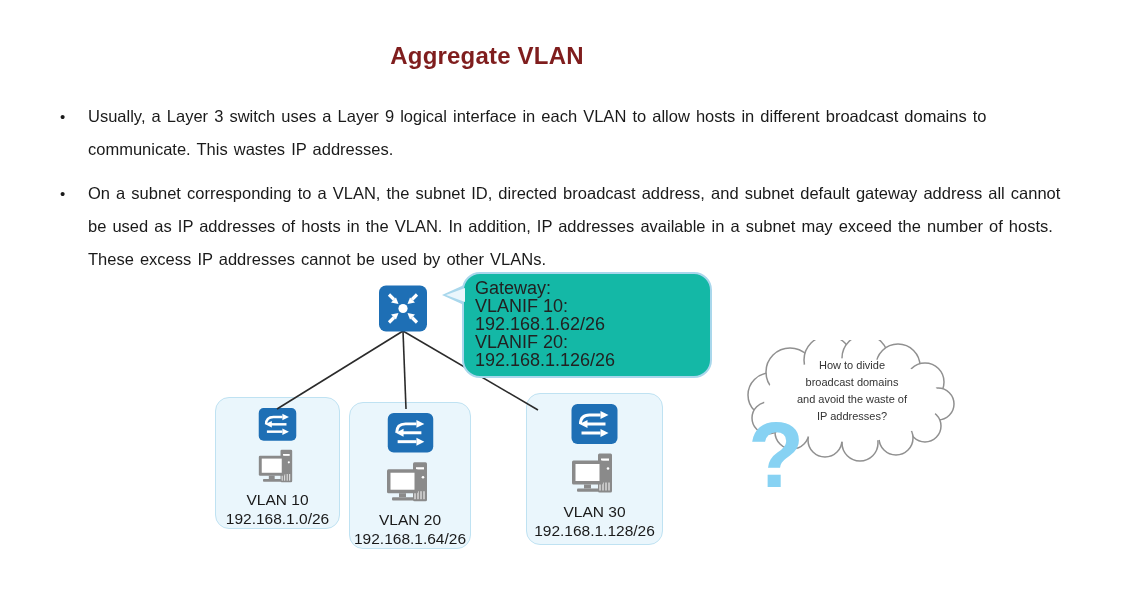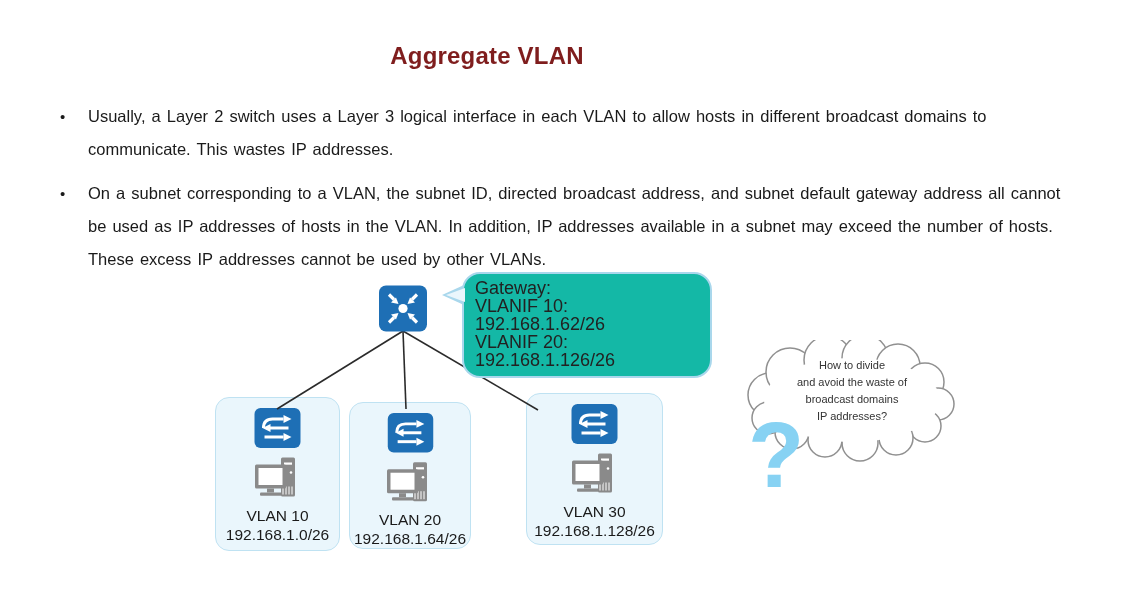--- a/index.html
+++ b/index.html
@@ -39,21 +39,21 @@
     position:absolute; left:-18px; top:14px; width:0; height:0;
     border-top:7px solid transparent; border-bottom:7px solid transparent;
     border-right:19px solid #EAF6FC;
   }
 
   .vlan-card {
     position:absolute; box-sizing:border-box;
     background:#EAF6FC; border:1.5px solid #BFE2F2; border-radius:14px;
     display:flex; flex-direction:column; align-items:center; padding-top:10px;
   }
-  .vlan-card.c1 { left:215px; top:397px; width:125px; height:154px; }
+  .vlan-card.c1 { left:215px; top:397px; width:125px; height:132px; }
   .vlan-card.c2 { left:349px; top:402px; width:122px; height:147px;justify-content:flex-end; }
   .vlan-card.c3 { left:486px; top:393px; width:137px; height:152px;margin-left:40px; }
 
   .switch-icon { width:47px; height:40px; }
   .pc-icon { width:50px; height:47px; margin-top:8px; }
   .vlan-label { margin-top:3px; text-align:center; font-size:15.5px; line-height:19px; color:#1a1a1a; white-space:nowrap; }
 
   .cloud { position:absolute; left:740px; top:340px; width:225px; height:125px; }
   .cloud-text {
     position:absolute; left:752px; top:357px; width:200px;
@@ -65,21 +65,21 @@
   }
 </style>
 </head>
 <body>
 
 <div class="slide-title">Aggregate VLAN</div>
 
 <div class="bullets">
   <div class="bullet">
     <span class="marker">•</span>
-    <span>Usually, a Layer 2 switch uses a Layer 3 logical interface in each VLAN to allow hosts in different broadcast domains to communicate. This wastes IP addresses.</span>
+    <span>Usually, a Layer 3 switch uses a Layer 9 logical interface in each VLAN to allow hosts in different broadcast domains to communicate. This wastes IP addresses.</span>
   </div>
   <div class="bullet">
     <span class="marker">•</span>
     <span>On a subnet corresponding to a VLAN, the subnet ID, directed broadcast address, and subnet default gateway address all cannot be used as IP addresses of hosts in the VLAN. In addition, IP addresses available in a subnet may exceed the number of hosts. These excess IP addresses cannot be used by other VLANs.</span>
   </div>
 </div>
 
 <div class="vlan-card c1">
   <svg class="switch-icon" viewBox="0 0 46 40">
     <rect x="0" y="0" width="46" height="40" rx="6" fill="#1E6FB5"></rect>
@@ -198,18 +198,18 @@
     <circle cx="156" cy="98" r="17"></circle>
     <circle cx="120" cy="103" r="18"></circle>
     <circle cx="85" cy="100" r="17"></circle>
     <circle cx="52" cy="92" r="17"></circle>
     <circle cx="28" cy="78" r="16"></circle>
   </g>
   <ellipse cx="112" cy="60" rx="88" ry="42" fill="#ffffff"></ellipse>
 </svg>
 <div class="cloud-text">
   <div>How to divide</div>
+  <div>broadcast domains</div>
   <div>and avoid the waste of</div>
-  <div>broadcast domains</div>
   <div>IP addresses?</div>
 </div>
 
 <div class="question-mark">?</div>
 
 </body></html>

